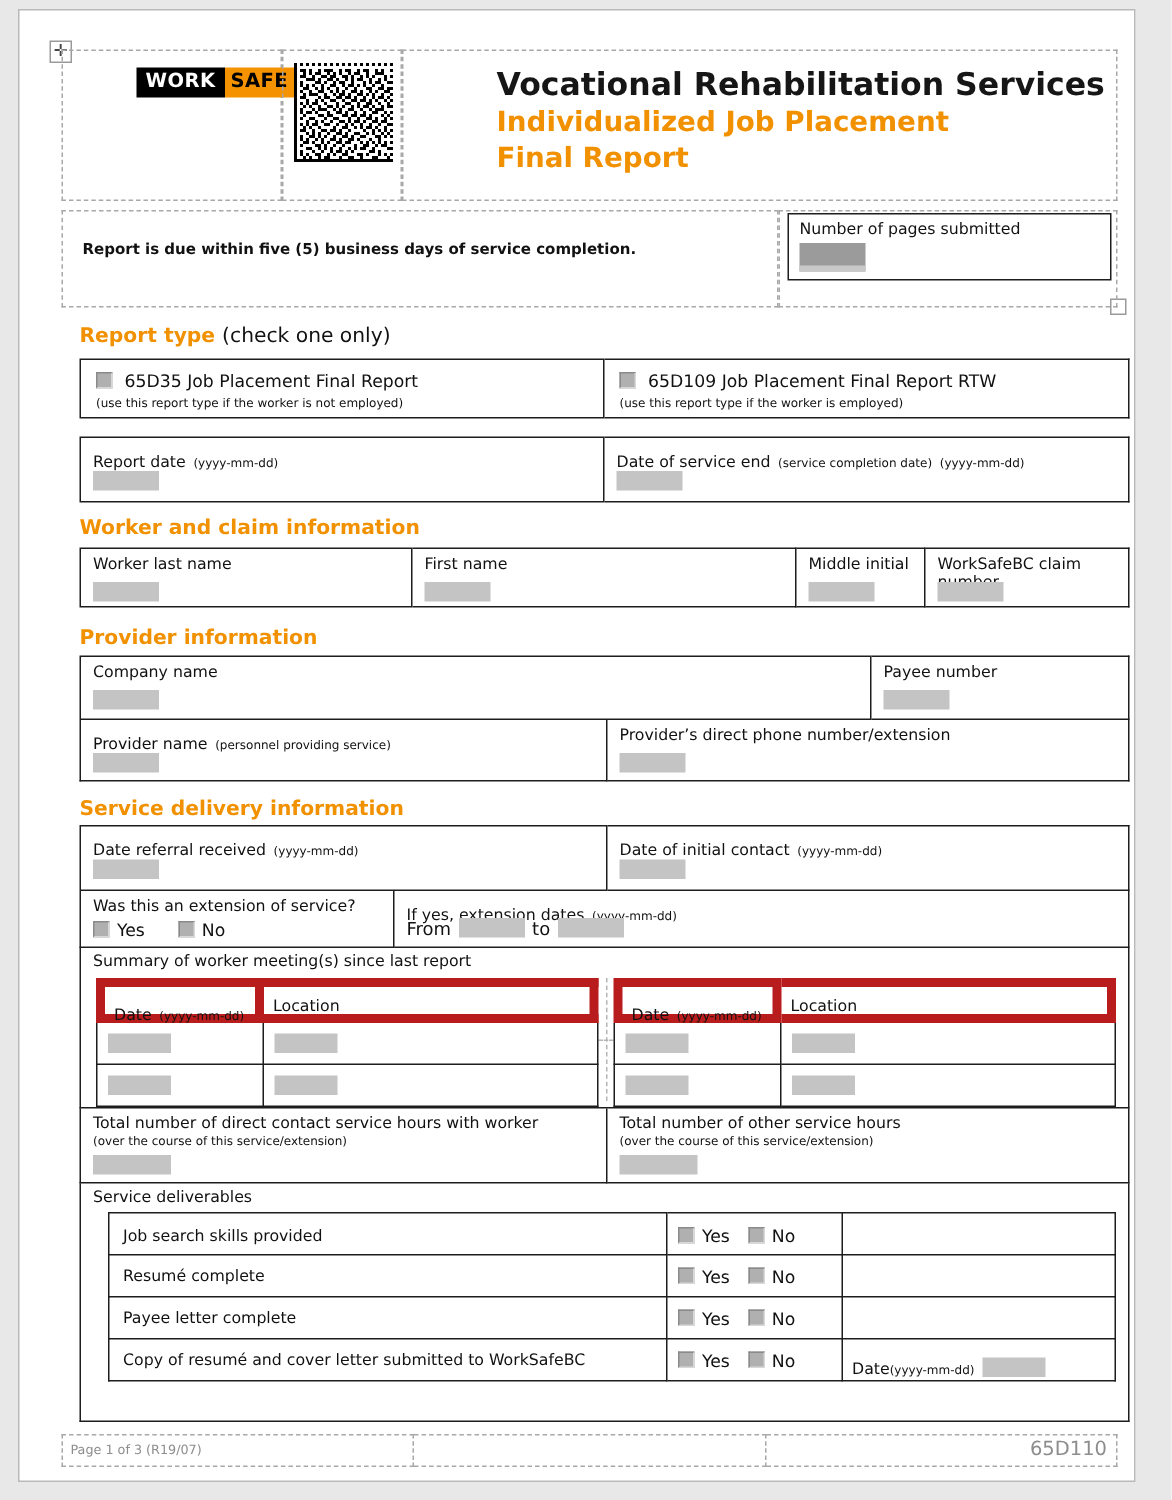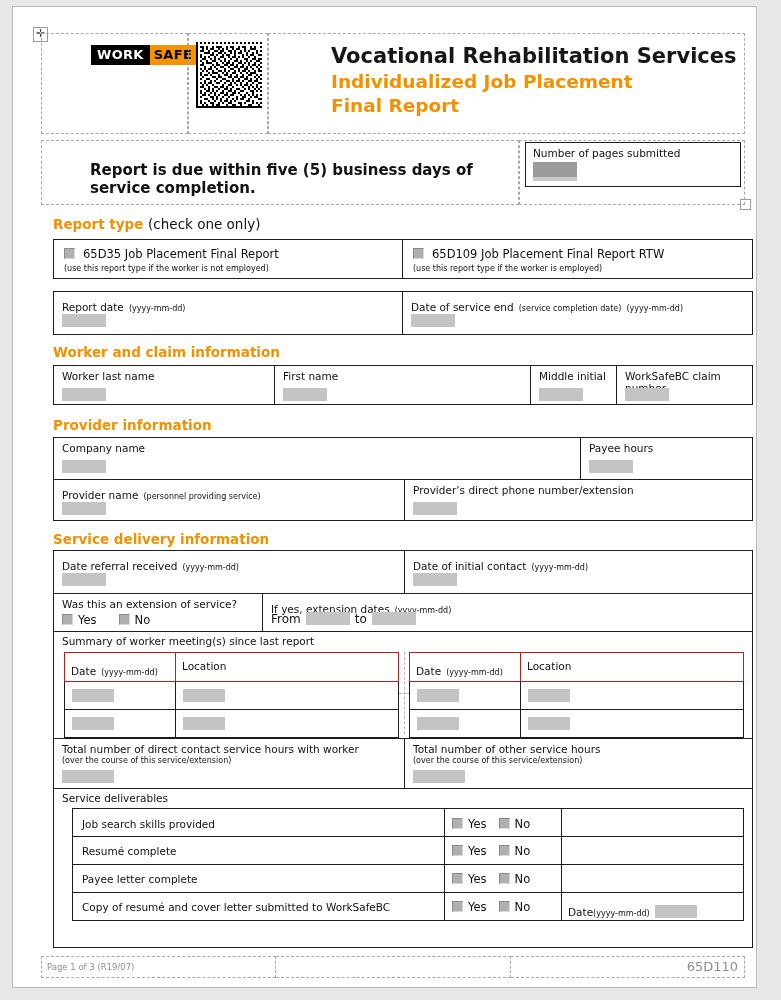--- a/index.html
+++ b/index.html
@@ -49,21 +49,21 @@
   .logo .w{background:#000;color:#fff;padding:0 6px;letter-spacing:.3px;}
   .logo .s{background:#f59200;color:#000;padding:0 4px;letter-spacing:.3px;}
   .logo .b{background:#d946ef;color:#fff;padding:0 6px 0 2px;letter-spacing:.3px;}
   .dm{position:absolute;left:7px;top:8px;width:66px;height:66px;}
   .ttl1{position:absolute;left:62px;top:10px;font-size:21px;font-weight:bold;color:#161616;white-space:nowrap;}
   .ttl2{position:absolute;left:62px;top:37px;font-size:18.5px;font-weight:bold;color:#f29100;white-space:nowrap;}
   .ttl3{position:absolute;left:62px;top:61px;font-size:18.5px;font-weight:bold;color:#f29100;white-space:nowrap;}
 
   
   .due-box{position:absolute;left:28px;top:133px;width:478px;height:65px;border:1px dashed #a8a8a8;box-sizing:border-box;}
-  .due-txt{position:absolute;left:13px;top:20px;font-size:15px;font-weight:bold;color:#111;margin-left:35px;}
+  .due-txt{position:absolute;left:13px;top:20px;font-size:10px;font-weight:bold;color:#111;}
   .pages-outer{position:absolute;left:506px;top:133px;width:226px;height:65px;border:1px dashed #a8a8a8;box-sizing:border-box;}
   .pages-box{position:absolute;left:512px;top:135px;width:216px;height:45px;border:1px solid #1d1d1d;box-sizing:border-box;background:#fff;}
   .pages-lbl{position:absolute;left:7px;top:4px;}
   .pages-fill{position:absolute;left:7px;top:19px;width:44px;}
 
   
   .h-rt{position:absolute;left:40px;top:209px;}
   .rt-box{position:absolute;left:40px;top:232px;width:700px;height:40px;}
   .rt-half{position:absolute;top:0;height:40px;border:1px solid #1d1d1d;box-sizing:border-box;}
   .rt-l{left:0;width:350px;}
@@ -117,21 +117,21 @@
   .frm-row{position:absolute;left:8px;top:18px;font-size:12px;color:#111;}
   .inl-fill{display:inline-block;width:44px;height:13px;background:#c4c4c4;vertical-align:-2px;margin:0 5px;}
 
   
   .mt-wrap{left:0;top:82px;width:700px;height:107px;border-top:none;}
   .mt-title{position:absolute;left:8px;top:3px;}
   .mt-tbl{position:absolute;left:10px;top:20px;width:680px;height:82px;}
   .mt-side{position:absolute;top:0;height:82px;width:335px;}
   .mt-l{left:0;}
   .mt-r{left:345px;}
-  .mt-hdr{position:absolute;top:0;height:30px;border:1px solid #b91c1c;box-sizing:border-box;}
+  .mt-hdr{position:absolute;top:0;height:30px;border:6px solid #b91c1c;box-sizing:border-box;}
   .mt-cell{position:absolute;height:28px;border:1px solid #1d1d1d;box-sizing:border-box;}
   .mt-c1{left:0;width:112px;}
   .mt-c2{left:112px;width:223px;border-left:none;}
   .mt-r1{top:30px;border-top:none;}
   .mt-r2{top:58px;border-top:none;}
   .mt-hl{position:absolute;left:6px;top:7px;}
   .mt-fill{position:absolute;left:7px;top:7px;width:42px;}
   .mt-dash-v{position:absolute;left:340px;top:0;width:0;height:82px;border-left:1px dashed #b5b5b5;}
   .mt-dash-h{position:absolute;left:335px;top:41px;width:10px;border-top:1px dashed #b5b5b5;}
 
@@ -566,21 +566,21 @@
       </div>
     </div>
 
     <div class="sec-head h-pv">Provider information</div>
     <div class="pv-box">
       <div class="pv-c pv1">
         <div class="lbl cell-lbl">Company name</div>
         <div class="fill cell-fill"></div>
       </div>
       <div class="pv-c pv2">
-        <div class="lbl cell-lbl">Payee hours</div>
+        <div class="lbl cell-lbl">Payee number</div>
         <div class="fill cell-fill"></div>
       </div>
       <div class="pv-c pv3">
         <div class="cell-lbl">
           <span class="lbl">Provider name</span>
           <span class="lbl-sm">(personnel providing service)</span>
         </div>
         <div class="fill cell-fill"></div>
       </div>
       <div class="pv-c pv4">

